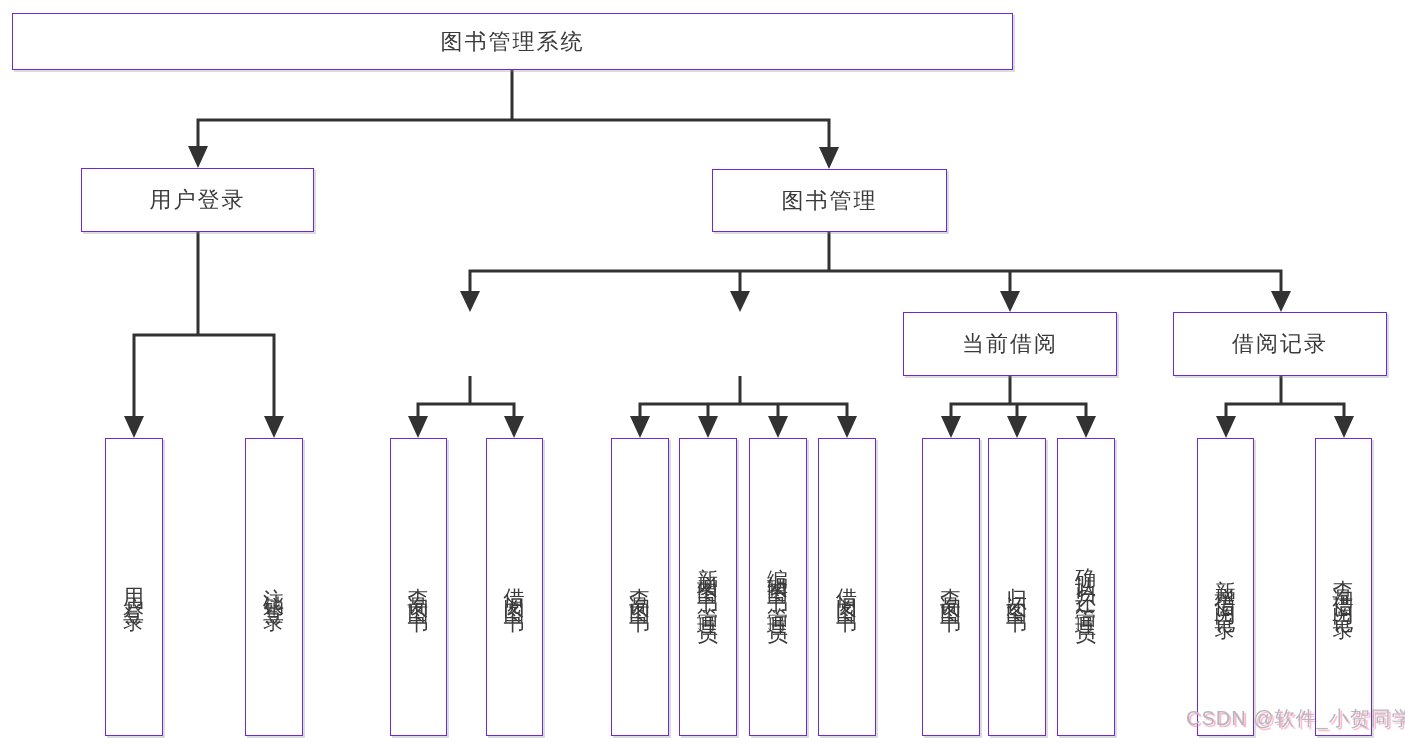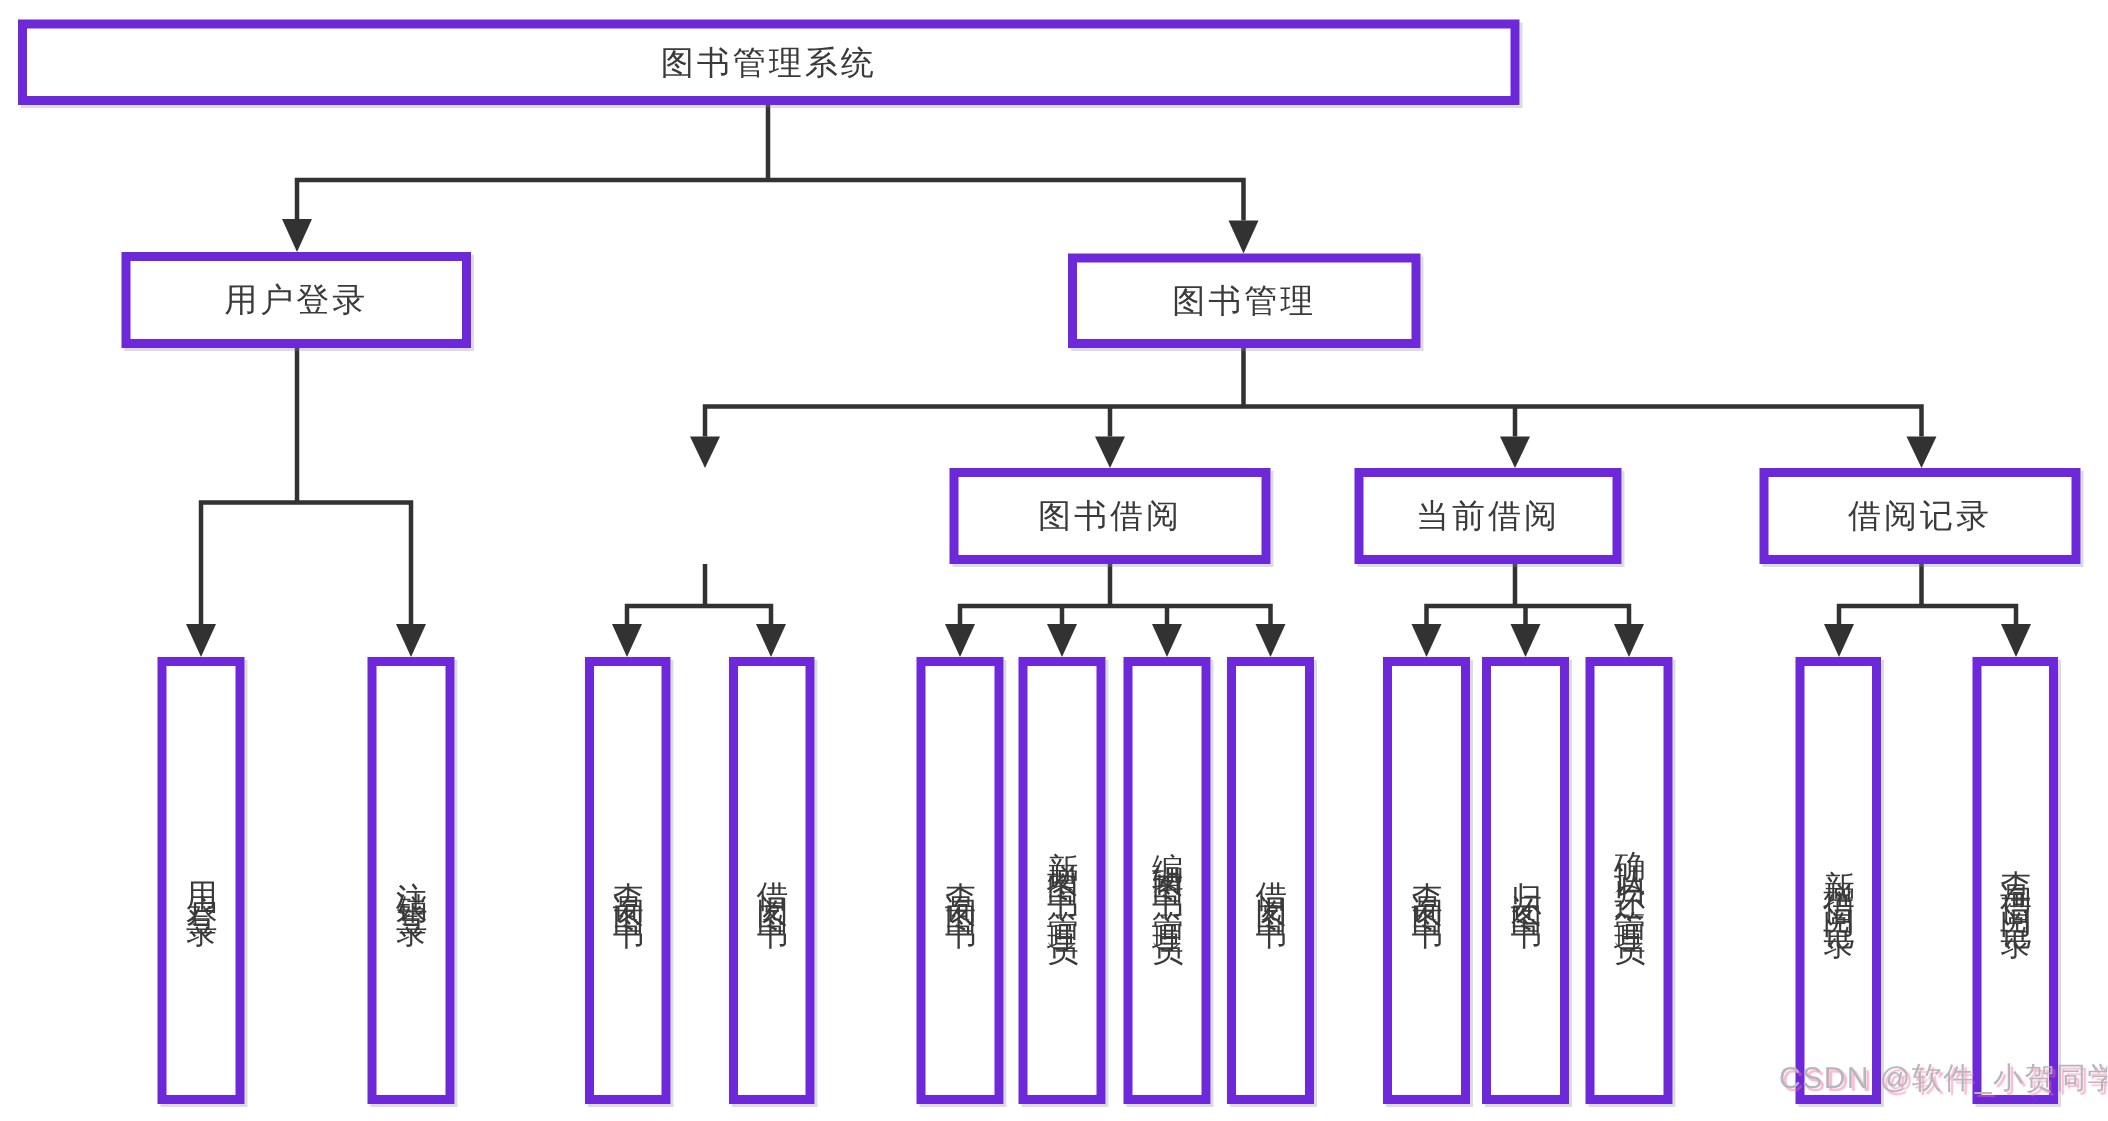--- a/index.html
+++ b/index.html
@@ -15,21 +15,21 @@
     overflow: hidden;
   }
   svg.wires {
     position: absolute; left: 0; top: 0;
     width: 1405px; height: 747px;
     z-index: 1;
   }
   .box {
     position: absolute;
     background: #ffffff;
-    border: 6px solid #6d28d9;
+    border: 1px solid #6d28d9;
     box-shadow: 2px 2px 0 rgba(140,140,140,0.30);
     display: flex; align-items: center; justify-content: center;
     color: #3a3a3a;
     z-index: 2;
   }
   .box.h { font-size: 22px; letter-spacing: 2px; }
   .box.v span {
     writing-mode: vertical-rl;
     text-orientation: mixed;
     font-size: 21px;
@@ -100,24 +100,21 @@
     <span>图书管理系统</span>
   </div>
 
   <div class="box h" style="left:81px; top:168px; width:233px; height:64px;">
     <span>用户登录</span>
   </div>
   <div class="box h" style="left:712px; top:169px; width:235px; height:63px;">
     <span>图书管理</span>
   </div>
 
-  <div class="box h" style="left:633px; top:312px; width:214px; height:64px;">
-    <span>图书借阅</span>
-  </div>
-  <div class="box h" style="left:903px; top:312px; width:178px; height:64px;">
+  <div class="box h" style="left:903px; top:312px; width:214px; height:64px;">
     <span>当前借阅</span>
   </div>
   <div class="box h" style="left:1173px; top:312px; width:214px; height:64px;">
     <span>借阅记录</span>
   </div>
 
   <div class="box v" style="left:105px; top:438px; width:58px; height:298px;">
     <span>用户登录</span>
   </div>
   <div class="box v" style="left:245px; top:438px; width:58px; height:298px;">

